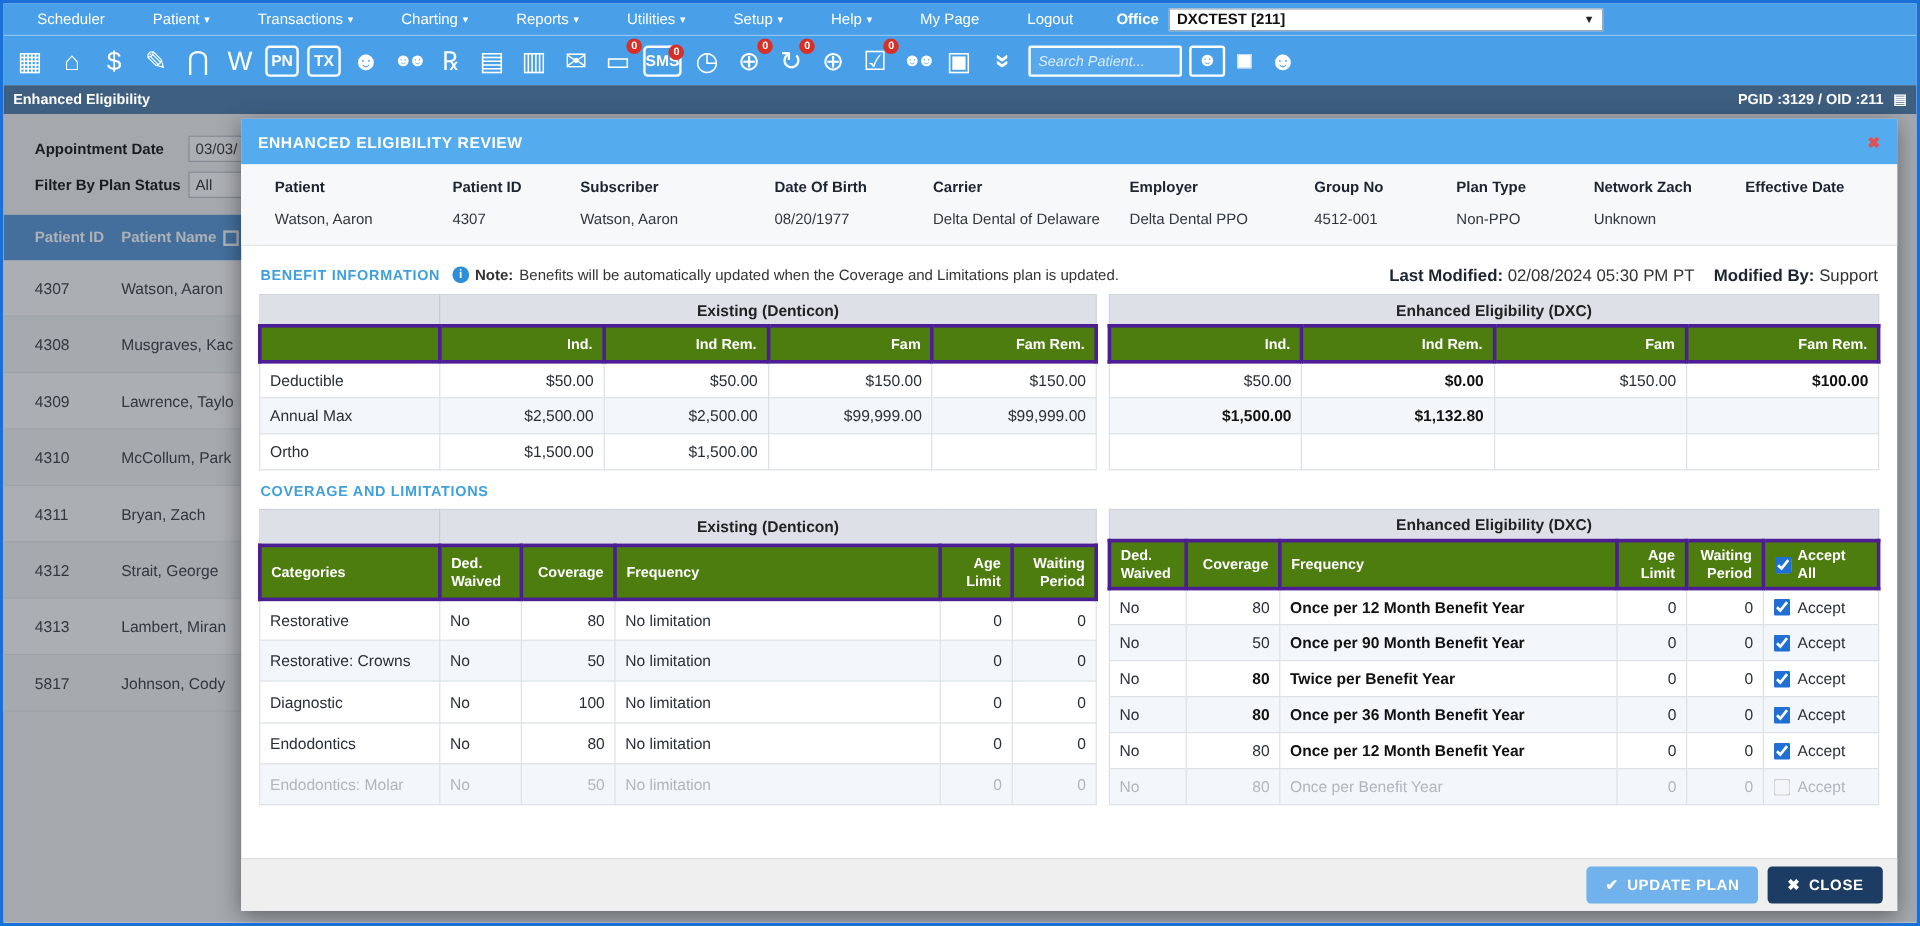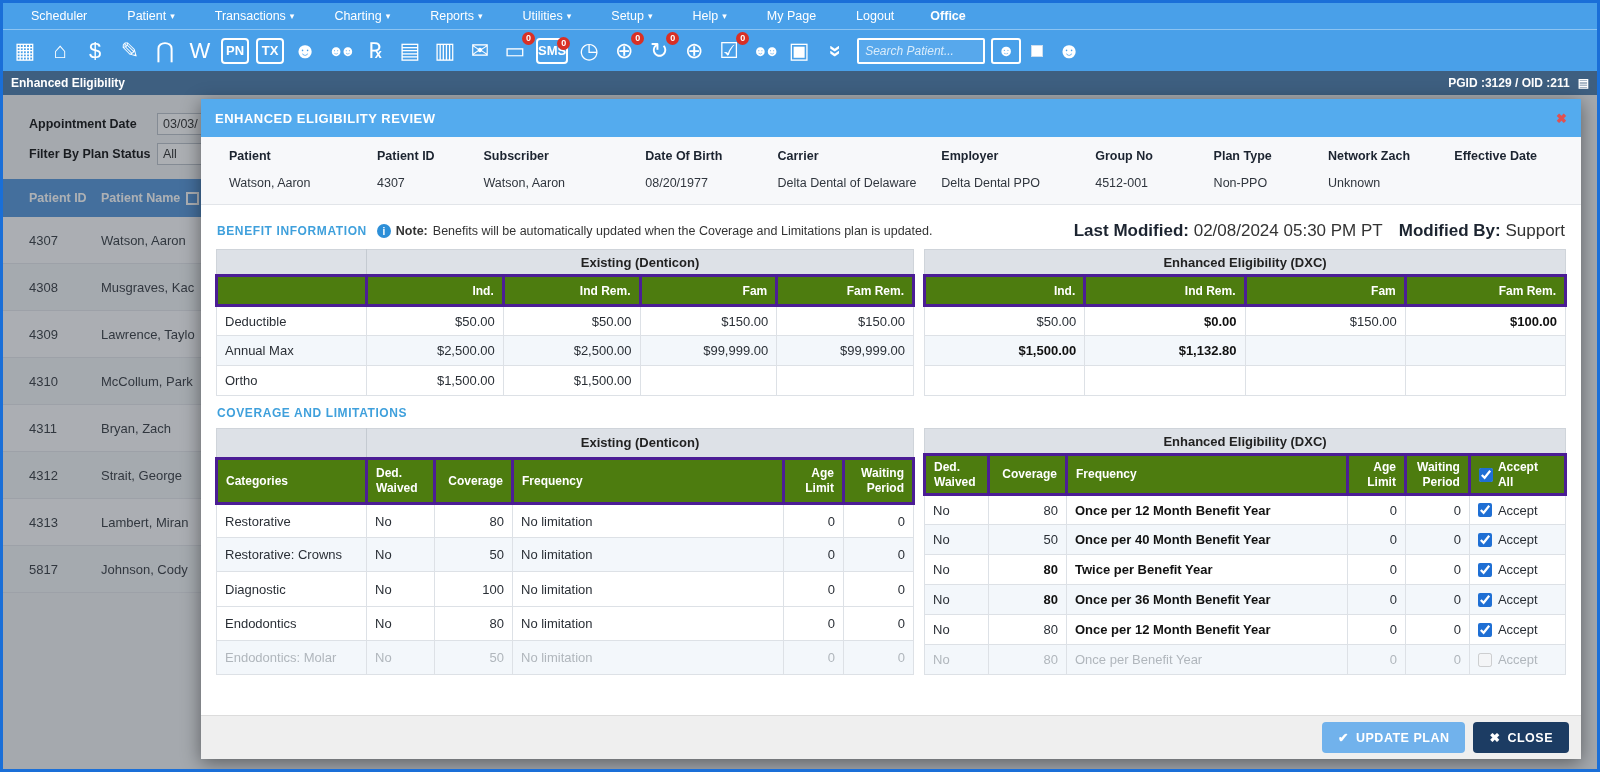--- a/index.html
+++ b/index.html
@@ -57,21 +57,21 @@
   .info-col { display:flex; flex-direction:column; gap:13px; }
   .info-label { font-size:12.5px; font-weight:bold; color:#1c2430; }
   .info-value { font-size:12.5px; color:#30363e; }
   .modal-body { flex:1; padding:12px 14px 0 14px; overflow:hidden; }
 
   .section-row { display:flex; align-items:center; justify-content:space-between; margin:4px 2px 8px 2px; }
   .section-left { display:flex; align-items:center; gap:10px; }
   .section-title { color:#3fa0dc; font-weight:bold; font-size:12px; letter-spacing:.6px; }
   .note { font-size:12.5px; color:#333; display:flex; align-items:center; gap:5px; }
   .info-i { width:14px; height:14px; border-radius:50%; background:#2d8fd8; color:#fff; font-size:10px; font-weight:bold; display:inline-flex; align-items:center; justify-content:center; font-style:normal; }
-  .modified { font-size:17px; color:#333; display:flex; gap:16px; }
+  .modified { font-size:14px; color:#333; display:flex; gap:16px; }
   .modified b { color:#1c2430; }
 
   .dual { display:flex; gap:8px; margin-bottom:10px; }
   table { border-collapse:collapse; table-layout:fixed; }
   .tbl-left { width:700px; }
   .tbl-right { flex:1; width:644px; }
   .gh td { background:#dde1e7; color:#222; font-weight:bold; font-size:13px; text-align:center; height:26px; border:1px solid #cfd4da; }
   .gh .gh-empty { background:#dde1e7; border-right:1px solid #c4cad1; }
   .ch th { background:#4d7c0f; color:#fff; font-size:12px; font-weight:bold; height:30px; padding:2px 8px; border:3px solid #4c1d95; }
   .ch th.num { text-align:right; }
@@ -130,20 +130,24 @@
         <span>Help</span>
         <span class="arr">▾</span>
       </div>
     <div class="menu-item">
         <span>My Page</span>
       </div>
     <div class="menu-item">
         <span>Logout</span>
       </div>
     <span class="office-label">Office</span>
+    <div class="office-select">
+      <span>DXCTEST [211]</span>
+      <span class="arr">▼</span>
+    </div>
   </div>
 
   <div class="toolbar">
     <div class="tool">
         <span>▦</span>
       </div>
     <div class="tool">
         <span>⌂</span>
       </div>
     <div class="tool">
@@ -544,21 +548,21 @@
                   <td>
                     <span class="acc-cell">
                       <input type="checkbox" checked="" style="">
                       <span class="acc-label">Accept</span>
                     </span>
                   </td>
                 </tr>
             <tr class="alt">
                   <td>No</td>
                   <td class="num">50</td>
-                  <td class="b">Once per 40 Month Benefit Year</td>
+                  <td class="b">Once per 90 Month Benefit Year</td>
                   <td class="num">0</td>
                   <td class="num">0</td>
                   <td>
                     <span class="acc-cell">
                       <input type="checkbox" checked="" style="">
                       <span class="acc-label">Accept</span>
                     </span>
                   </td>
                 </tr>
             <tr>

